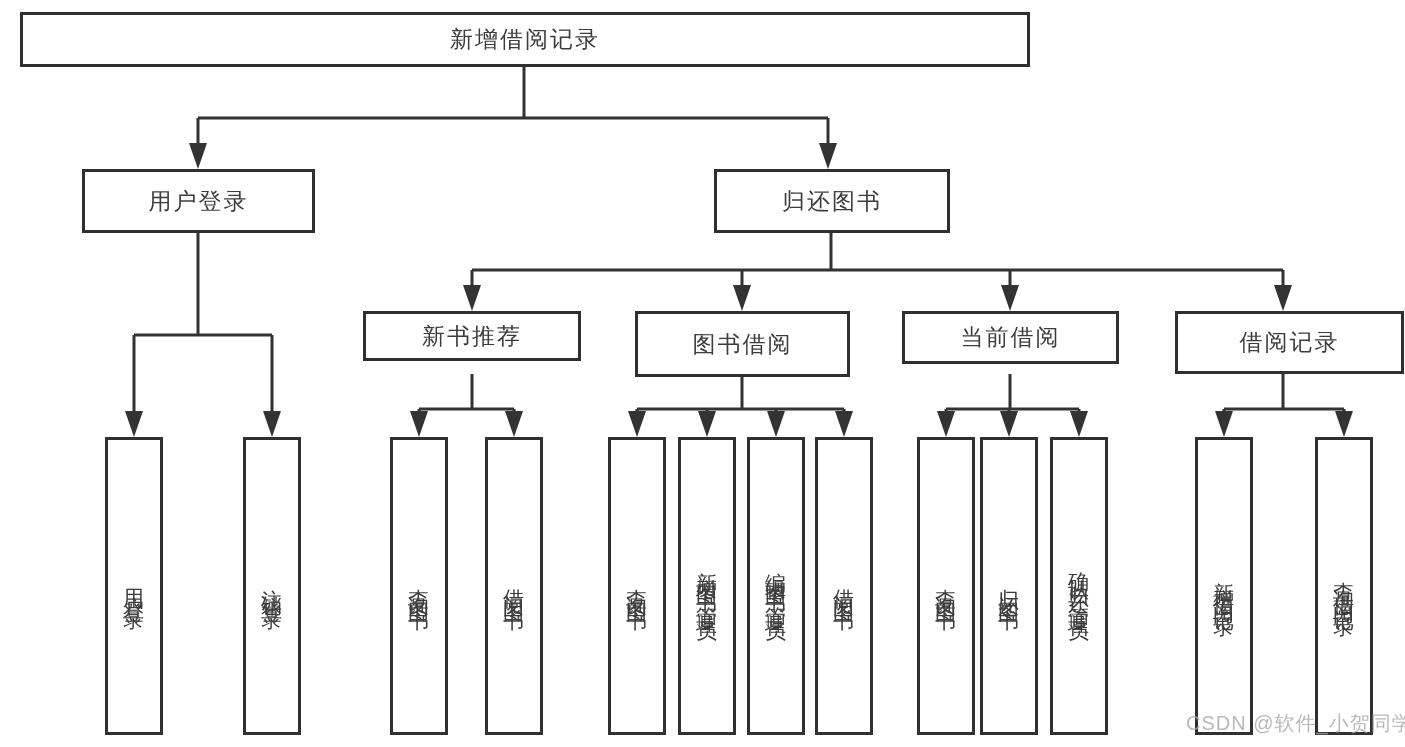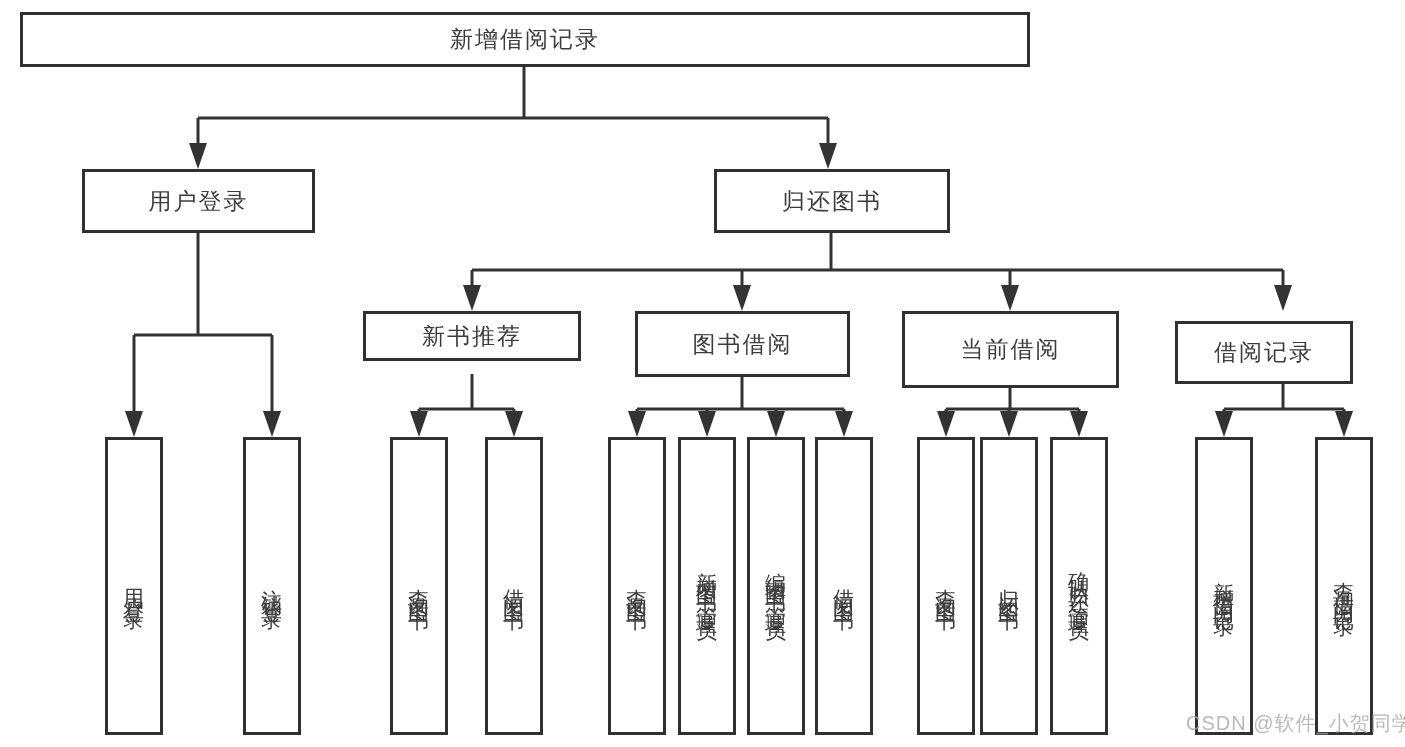--- a/index.html
+++ b/index.html
@@ -128,22 +128,22 @@
     </g>
   </svg>
 
   <div class="node h-node" style="left:20px; top:12px; width:1010px; height:55px;">新增借阅记录</div>
 
   <div class="node h-node" style="left:82px; top:169px; width:233px; height:64px;">用户登录</div>
   <div class="node h-node" style="left:714px; top:169px; width:236px; height:64px;">归还图书</div>
 
   <div class="node h-node" style="left:363px; top:311px; width:218px; height:50px;">新书推荐</div>
   <div class="node h-node" style="left:635px; top:311px; width:215px; height:66px;">图书借阅</div>
-  <div class="node h-node" style="left:902px; top:311px; width:217px; height:77px;">当前借阅</div>
-  <div class="node h-node" style="left:1175px; top:321px; width:178px; height:63px;">借阅记录</div>
+  <div class="node h-node" style="left:902px; top:311px; width:217px; height:53px;">当前借阅</div>
+  <div class="node h-node" style="left:1175px; top:311px; width:229px; height:63px;">借阅记录</div>
 
   <div class="node leaf" style="left:105px;">用户登录</div>
   <div class="node leaf" style="left:243px;">注销登录</div>
 
   <div class="node leaf" style="left:390px;">查询图书</div>
   <div class="node leaf" style="left:485px;">借阅图书</div>
 
   <div class="node leaf" style="left:608px;">查询图书</div>
   <div class="node leaf" style="left:678px;">新增图书（管理员）</div>
   <div class="node leaf" style="left:747px;">编辑图书（管理员）</div>

